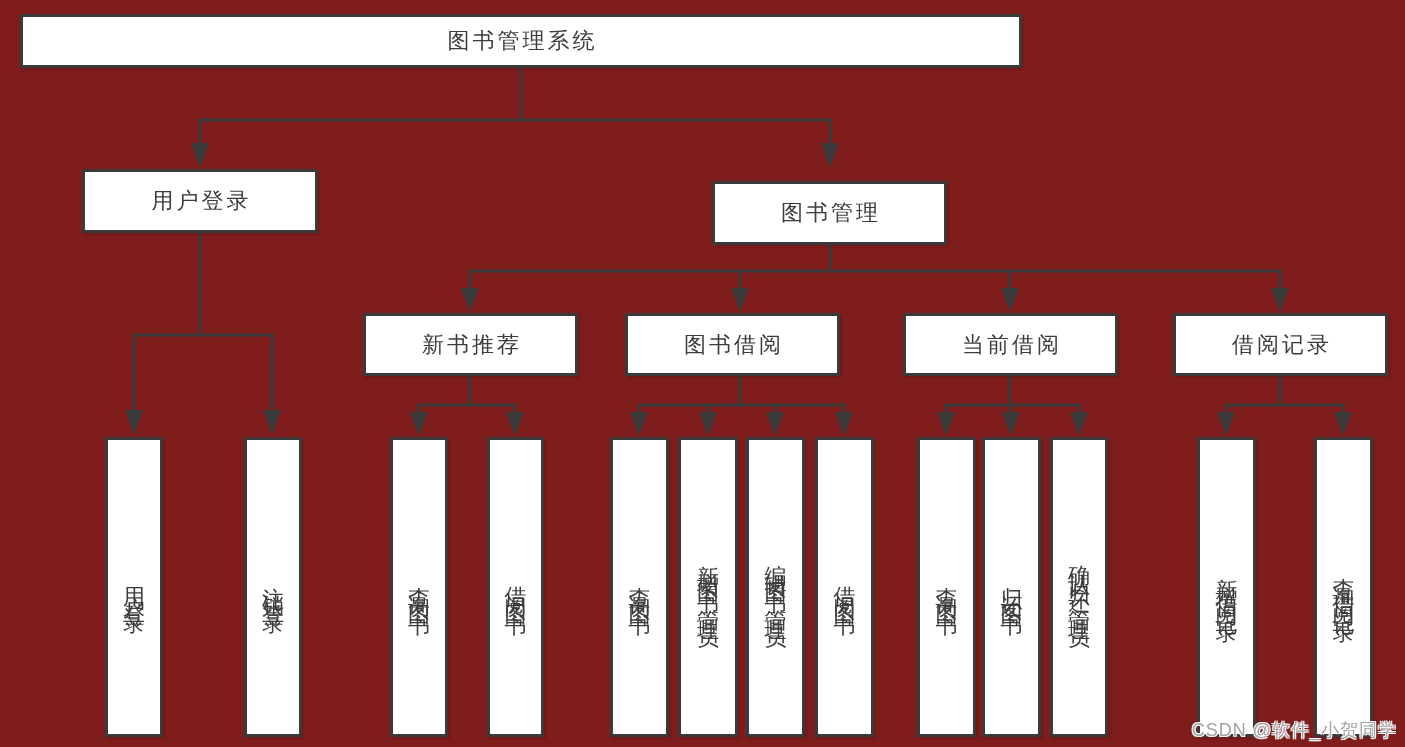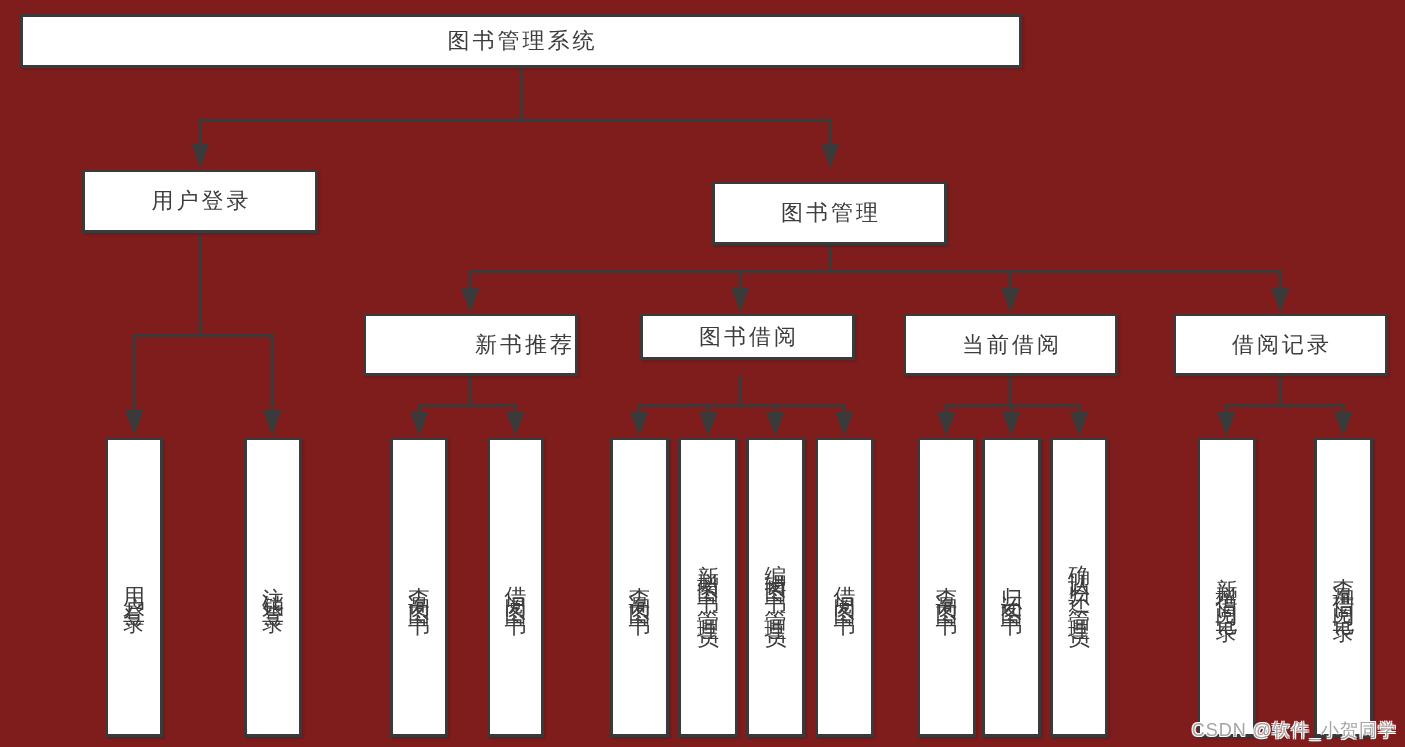--- a/index.html
+++ b/index.html
@@ -108,24 +108,24 @@
     <span class="lbl">图书管理</span>
   </div>
 
   <div class="node v" style="left:105px; top:437px; width:58px; height:300px;">
     <span class="lbl">用户登录</span>
   </div>
   <div class="node v" style="left:244px; top:437px; width:58px; height:300px;">
     <span class="lbl">注销登录</span>
   </div>
 
-  <div class="node" style="left:363px; top:313px; width:215px; height:63px;justify-content:flex-end;">
+  <div class="node" style="left:363px; top:313px; width:215px; height:63px;">
     <span class="lbl">新书推荐</span>
   </div>
-  <div class="node" style="left:640px; top:313px; width:215px; height:47px;">
+  <div class="node" style="left:625px; top:313px; width:215px; height:63px;">
     <span class="lbl">图书借阅</span>
   </div>
   <div class="node" style="left:903px; top:313px; width:215px; height:63px;text-align:center;">
     <span class="lbl">当前借阅</span>
   </div>
   <div class="node" style="left:1173px; top:313px; width:215px; height:63px;">
     <span class="lbl">借阅记录</span>
   </div>
 
   <div class="node v" style="left:390px; top:437px; width:58px; height:300px;">

